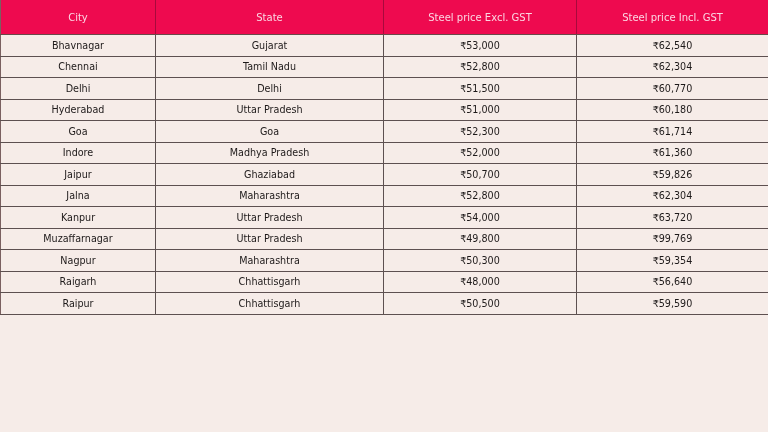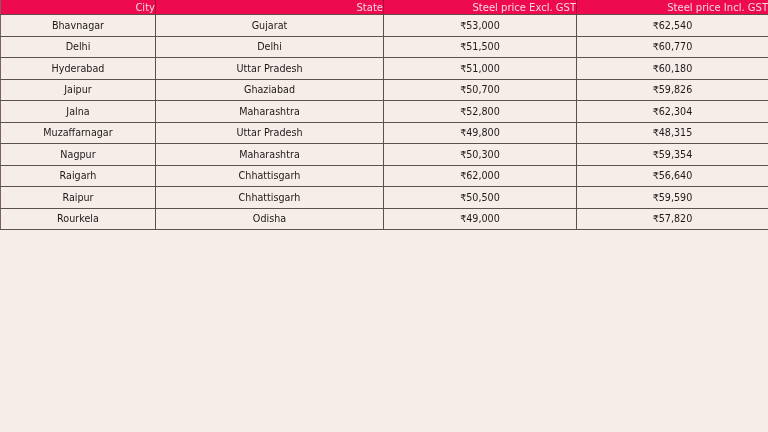--- a/index.html
+++ b/index.html
@@ -15,23 +15,23 @@
     }
     col.c1 { width: 155px; }
     col.c2 { width: 228px; }
     col.c3 { width: 193px; }
     col.c4 { width: 192px; }
     thead th {
       background: #ee0a4f;
       color: #fbd6e2;
       font-weight: normal;
       font-size: 10px;
-      height: 14px;
+      height: 34px;
       padding: 0;
-      text-align: right;
+      text-align: center;
       border-left: 1px solid #a8093c;
       border-right: 1px solid #a8093c;
       border-bottom: 1px solid #6a4848;
     }
     tbody td {
       height: 20.5px;
       padding: 0;
       font-size: 9.6px;
       color: #1d1919;
       text-align: center;
@@ -59,67 +59,85 @@
     </tr>
   </thead>
   <tbody id="tbody">
       <tr>
         <td>Bhavnagar</td>
         <td>Gujarat</td>
         <td>₹53,000</td>
         <td>₹62,540</td>
       </tr>
       <tr>
+        <td>Chennai</td>
+        <td>Tamil Nadu</td>
+        <td>₹52,800</td>
+        <td>₹62,304</td>
+      </tr>
+      <tr>
         <td>Delhi</td>
         <td>Delhi</td>
         <td>₹51,500</td>
         <td>₹60,770</td>
       </tr>
       <tr>
         <td>Hyderabad</td>
         <td>Uttar Pradesh</td>
         <td>₹51,000</td>
         <td>₹60,180</td>
+      </tr>
+      <tr>
+        <td>Goa</td>
+        <td>Goa</td>
+        <td>₹52,300</td>
+        <td>₹61,714</td>
+      </tr>
+      <tr>
+        <td>Indore</td>
+        <td>Madhya Pradesh</td>
+        <td>₹52,000</td>
+        <td>₹61,360</td>
       </tr>
       <tr>
         <td>Jaipur</td>
         <td>Ghaziabad</td>
         <td>₹50,700</td>
         <td>₹59,826</td>
       </tr>
       <tr>
         <td>Jalna</td>
         <td>Maharashtra</td>
         <td>₹52,800</td>
         <td>₹62,304</td>
       </tr>
       <tr>
+        <td>Kanpur</td>
+        <td>Uttar Pradesh</td>
+        <td>₹54,000</td>
+        <td>₹63,720</td>
+      </tr>
+      <tr>
         <td>Muzaffarnagar</td>
         <td>Uttar Pradesh</td>
         <td>₹49,800</td>
-        <td>₹48,315</td>
+        <td>₹99,769</td>
       </tr>
       <tr>
         <td>Nagpur</td>
         <td>Maharashtra</td>
         <td>₹50,300</td>
         <td>₹59,354</td>
       </tr>
       <tr>
         <td>Raigarh</td>
         <td>Chhattisgarh</td>
-        <td>₹62,000</td>
+        <td>₹48,000</td>
         <td>₹56,640</td>
       </tr>
       <tr>
         <td>Raipur</td>
         <td>Chhattisgarh</td>
         <td>₹50,500</td>
         <td>₹59,590</td>
       </tr>
-      <tr>
-        <td>Rourkela</td>
-        <td>Odisha</td>
-        <td>₹49,000</td>
-        <td>₹57,820</td>
-      </tr>
     </tbody>
 </table>
 
 </body></html>

